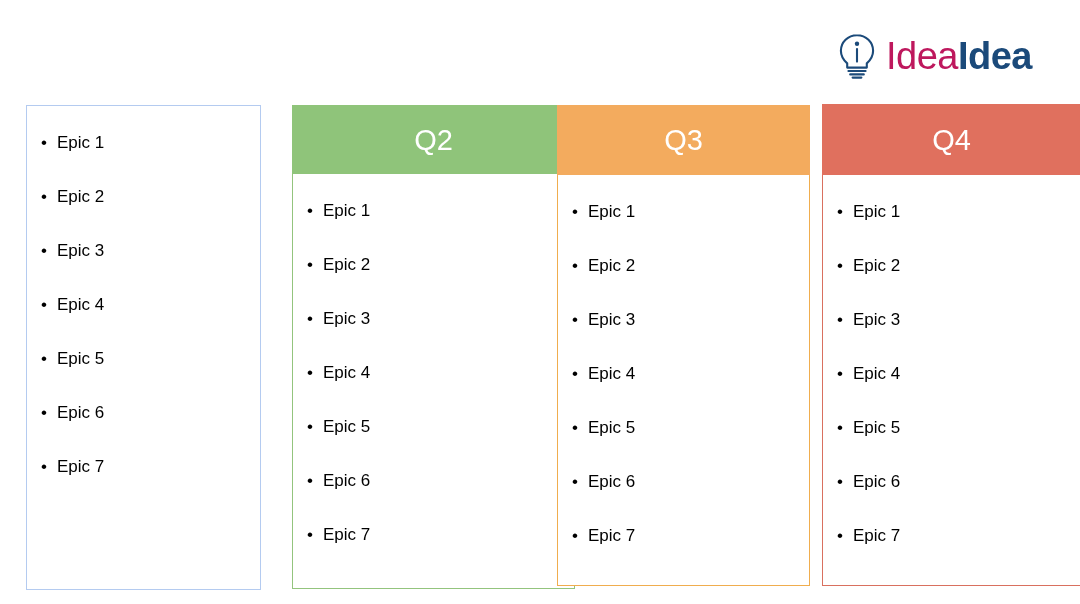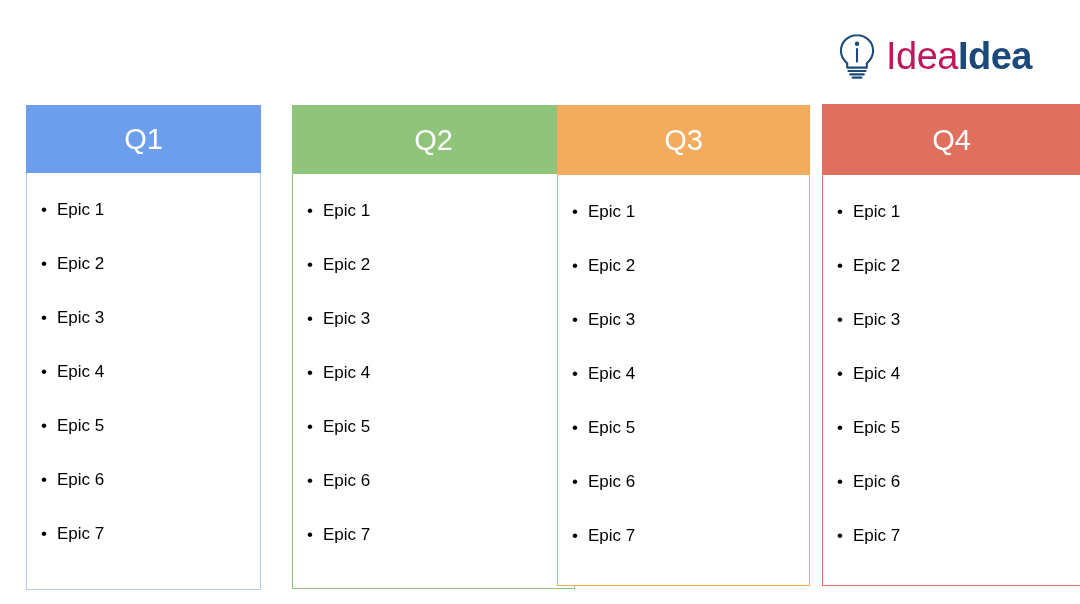--- a/index.html
+++ b/index.html
@@ -154,23 +154,20 @@
       </svg>
     </span>
     <span class="wordmark">
       <span class="word-idea">Idea</span><span class="word-plan">Idea</span>
     </span>
   </div>
 
 </div>
 
 <div class="column" id="column-q1">
-  <div class="column-header">
-    <span class="column-header-label">Q1</span>
-  </div>
   <div class="column-body">
     <ul class="epic-list">
       <li class="epic-item">
           <span class="epic-bullet">•</span>
           <span class="epic-label">Epic 1</span>
         </li>
       <li class="epic-item">
           <span class="epic-bullet">•</span>
           <span class="epic-label">Epic 2</span>
         </li>

